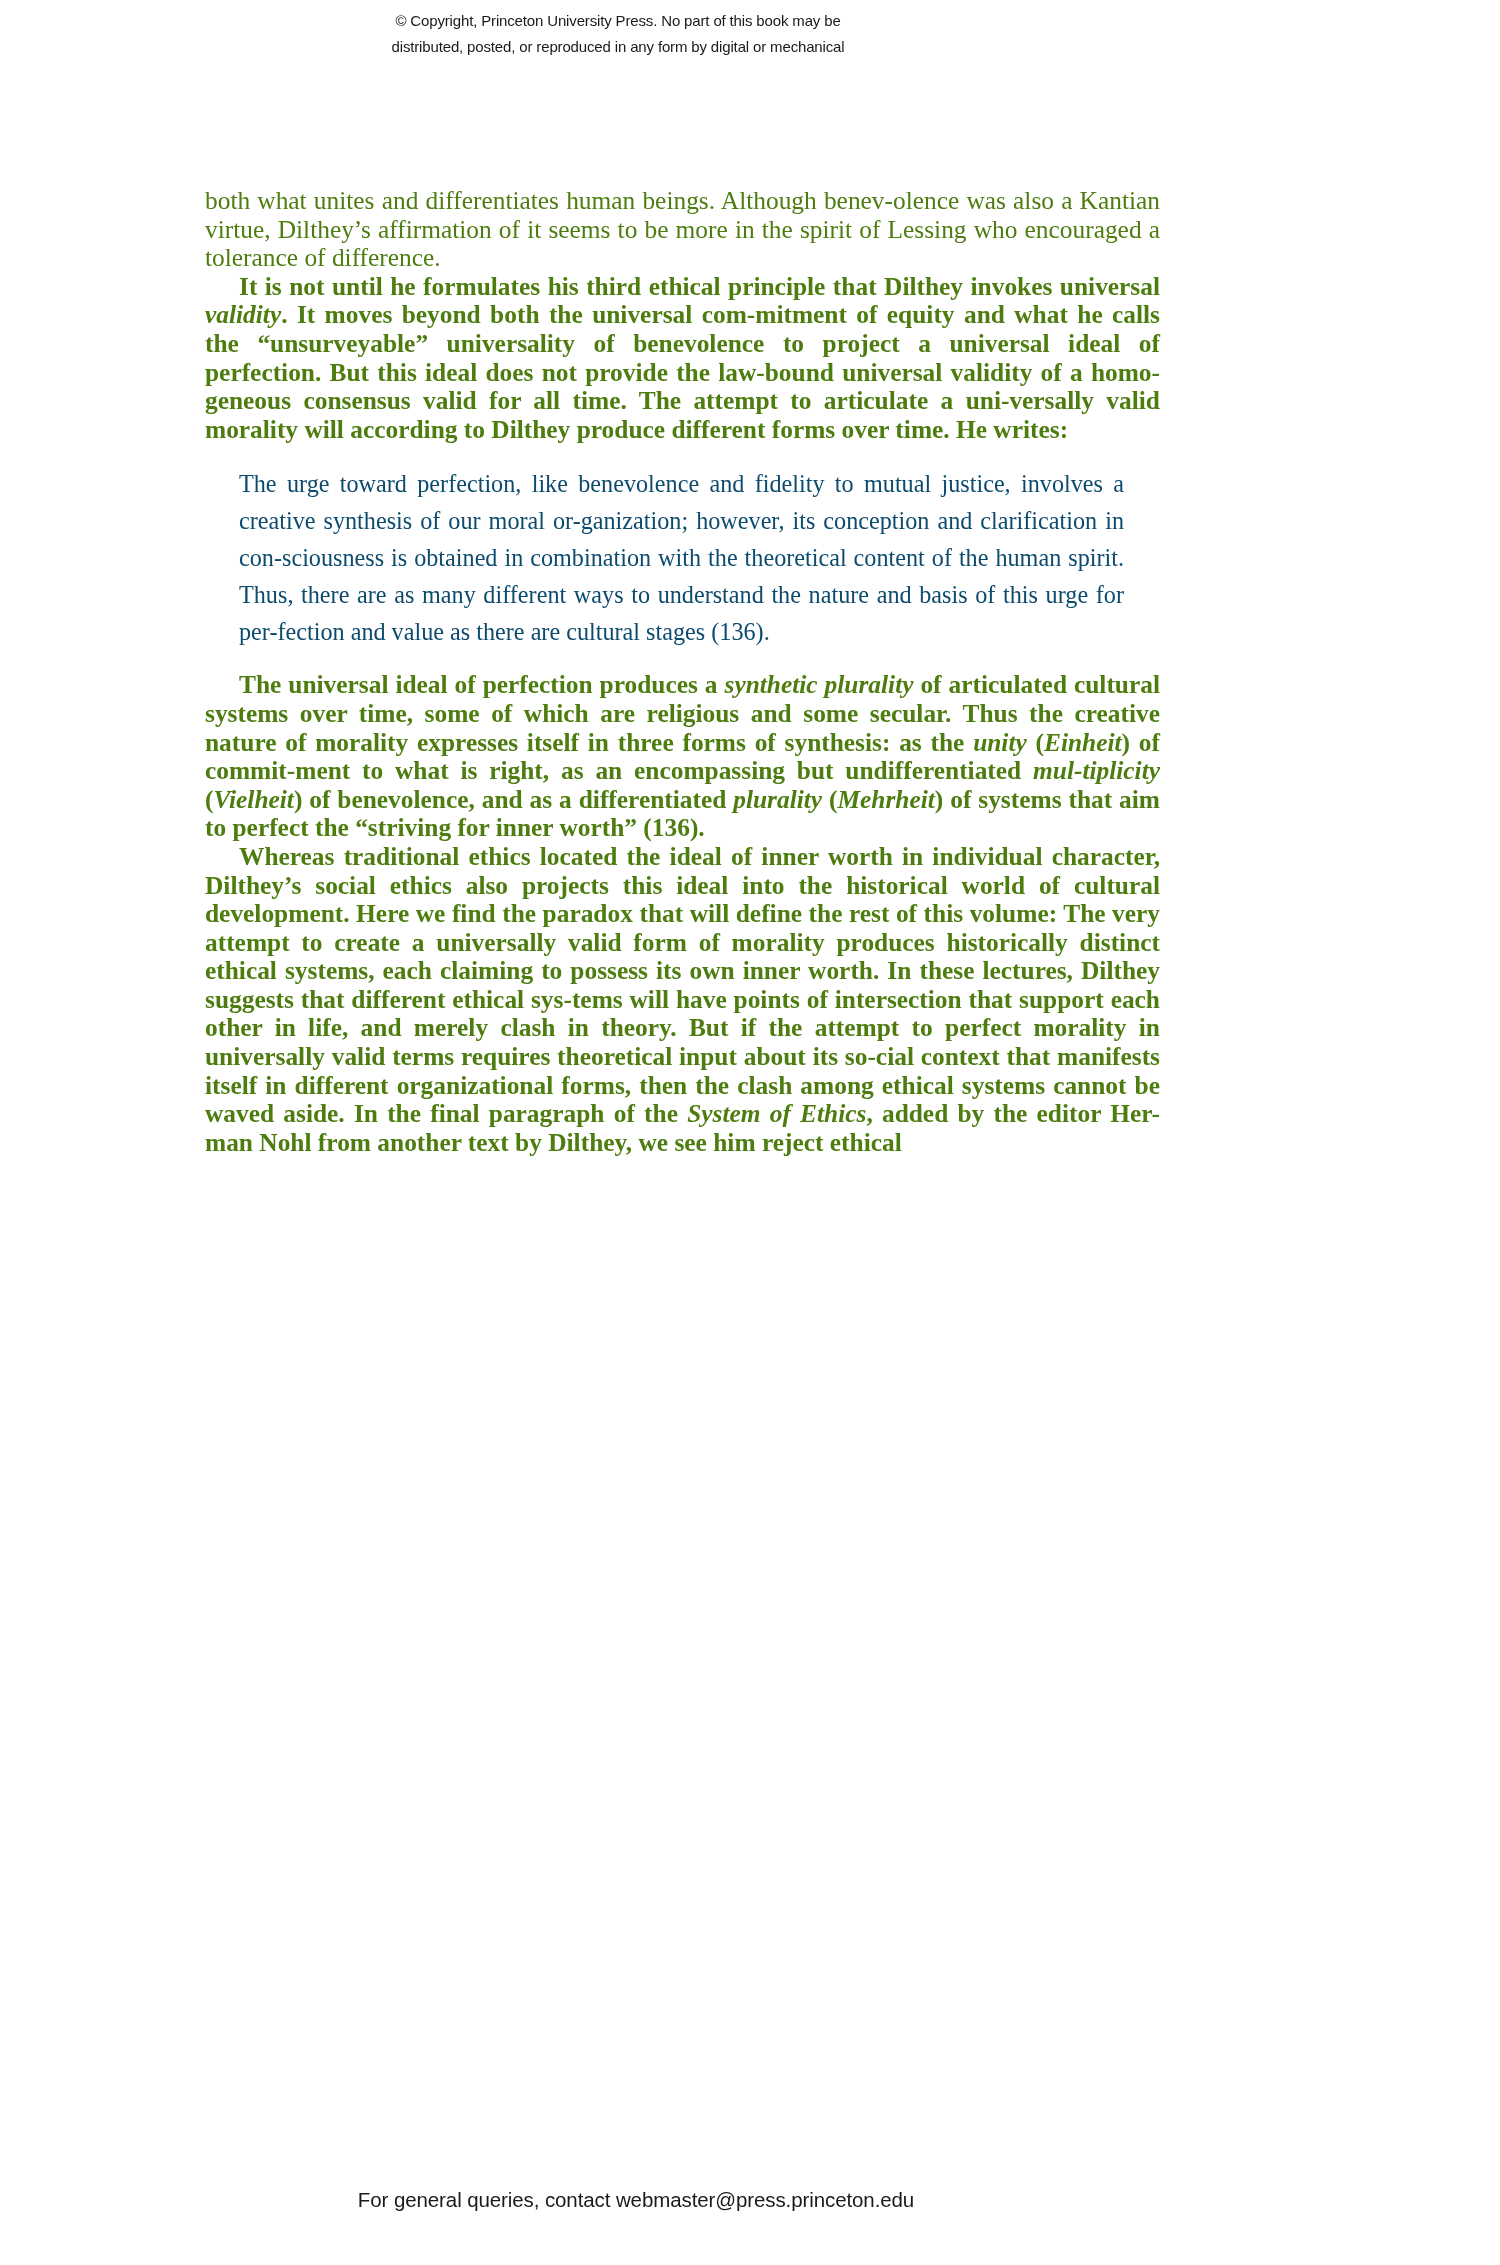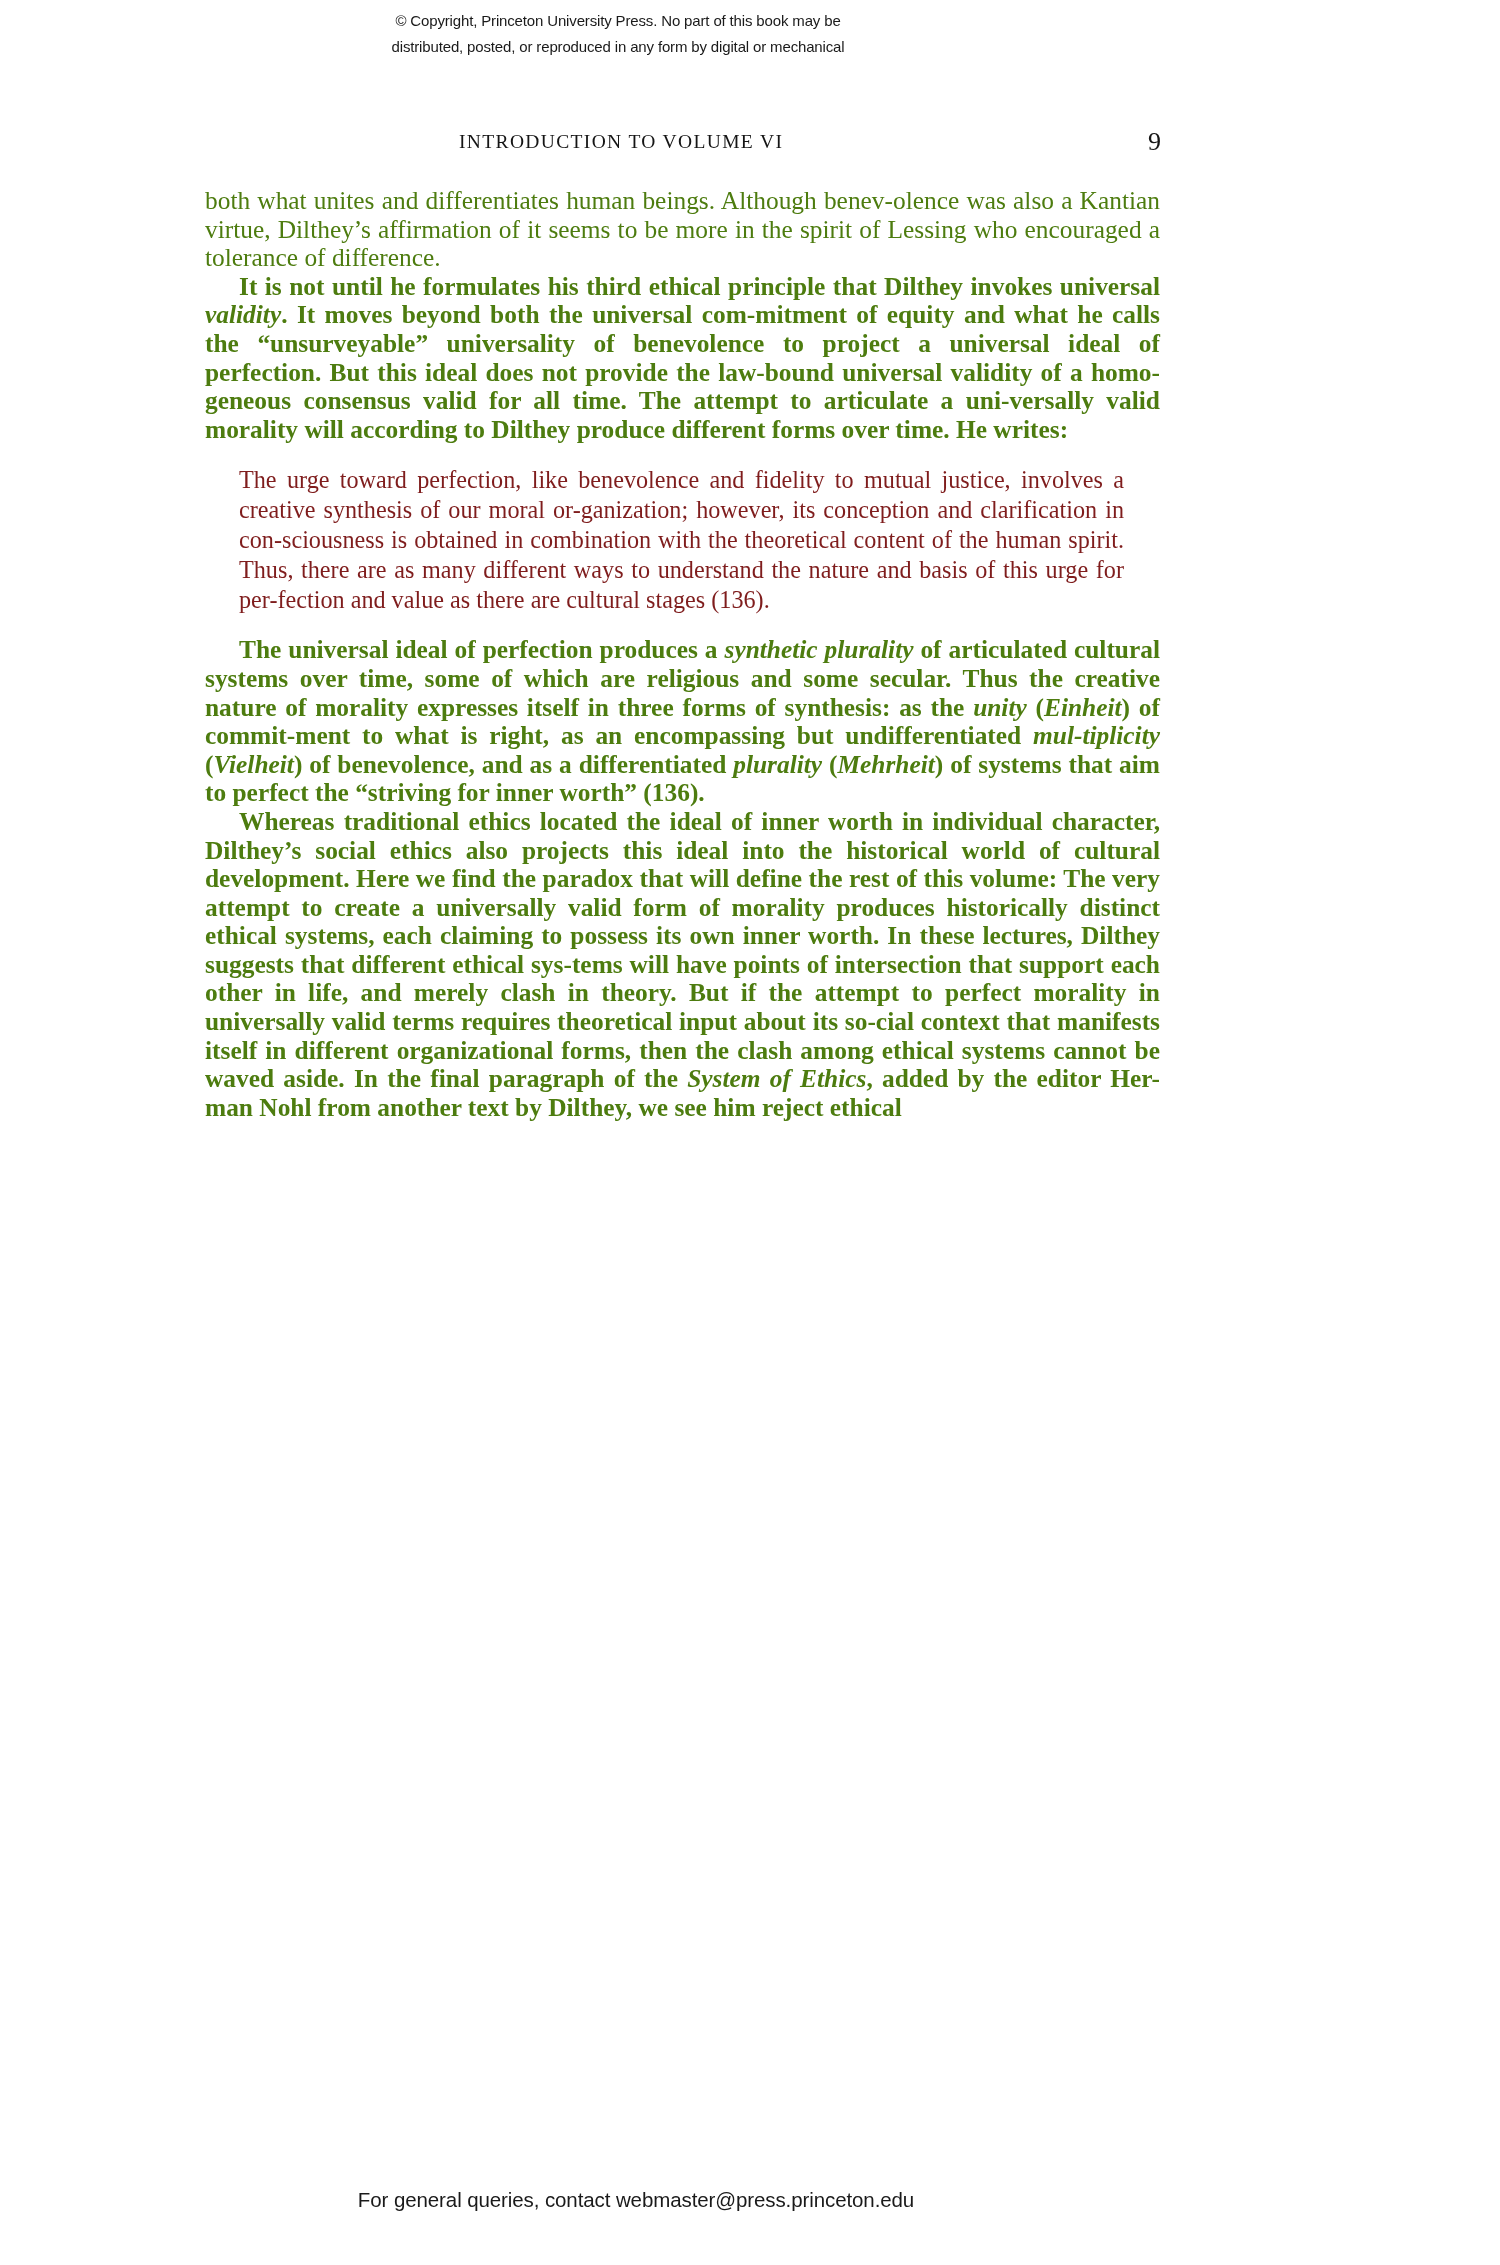--- a/index.html
+++ b/index.html
@@ -87,23 +87,23 @@
   p.body + p.body { margin-top: 0; }
 
   
   .quote {
     margin: 22px 0 20px 0;
     padding: 0 36px 0 34px;
   }
   .quote p {
     margin: 0;
     font-size: 24.2px;
-    line-height: 30px;
+    line-height: 37px;
     text-align: justify;
-    color: #7f1d1d;
+    color: #0c4a6e;
   }
 
   i, em { font-style: italic; }
 
   
   .footer {
     position: absolute;
     left: 0;
     top: 2188px;
     width: 1272px;
@@ -117,24 +117,20 @@
 </head>
 <body>
 
 <div class="page">
 
   <div class="copyright">
     <span>© Copyright, Princeton University Press. No part of this book may be</span>
     <span>distributed, posted, or reproduced in any form by digital or mechanical</span>
   </div>
 
-  <div class="runhead">
-    <div class="runhead-title">INTRODUCTION TO VOLUME VI</div>
-    <div class="runhead-folio">9</div>
-  </div>
 
   <div class="textblock">
 
     <p class="body"><span>both what unites and differentiates human beings. Although benev-olence was also a Kantian virtue, Dilthey’s affirmation of it seems to be more in the spirit of Lessing who encouraged a tolerance of difference.</span></p>
 
     <p class="body indent"><span>It is not until he formulates his third ethical principle that Dilthey invokes universal </span><i>validity</i><span>. It moves beyond both the universal com-mitment of equity and what he calls the “unsurveyable” universality of benevolence to project a universal ideal of perfection. But this ideal does not provide the law-bound universal validity of a homo-geneous consensus valid for all time. The attempt to articulate a uni-versally valid morality will according to Dilthey produce different forms over time. He writes:</span></p>
 
     <blockquote class="quote">
       <p>The urge toward perfection, like benevolence and fidelity to mutual justice, involves a creative synthesis of our moral or-ganization; however, its conception and clarification in con-sciousness is obtained in combination with the theoretical content of the human spirit. Thus, there are as many different ways to understand the nature and basis of this urge for per-fection and value as there are cultural stages (136).</p>
     </blockquote>

